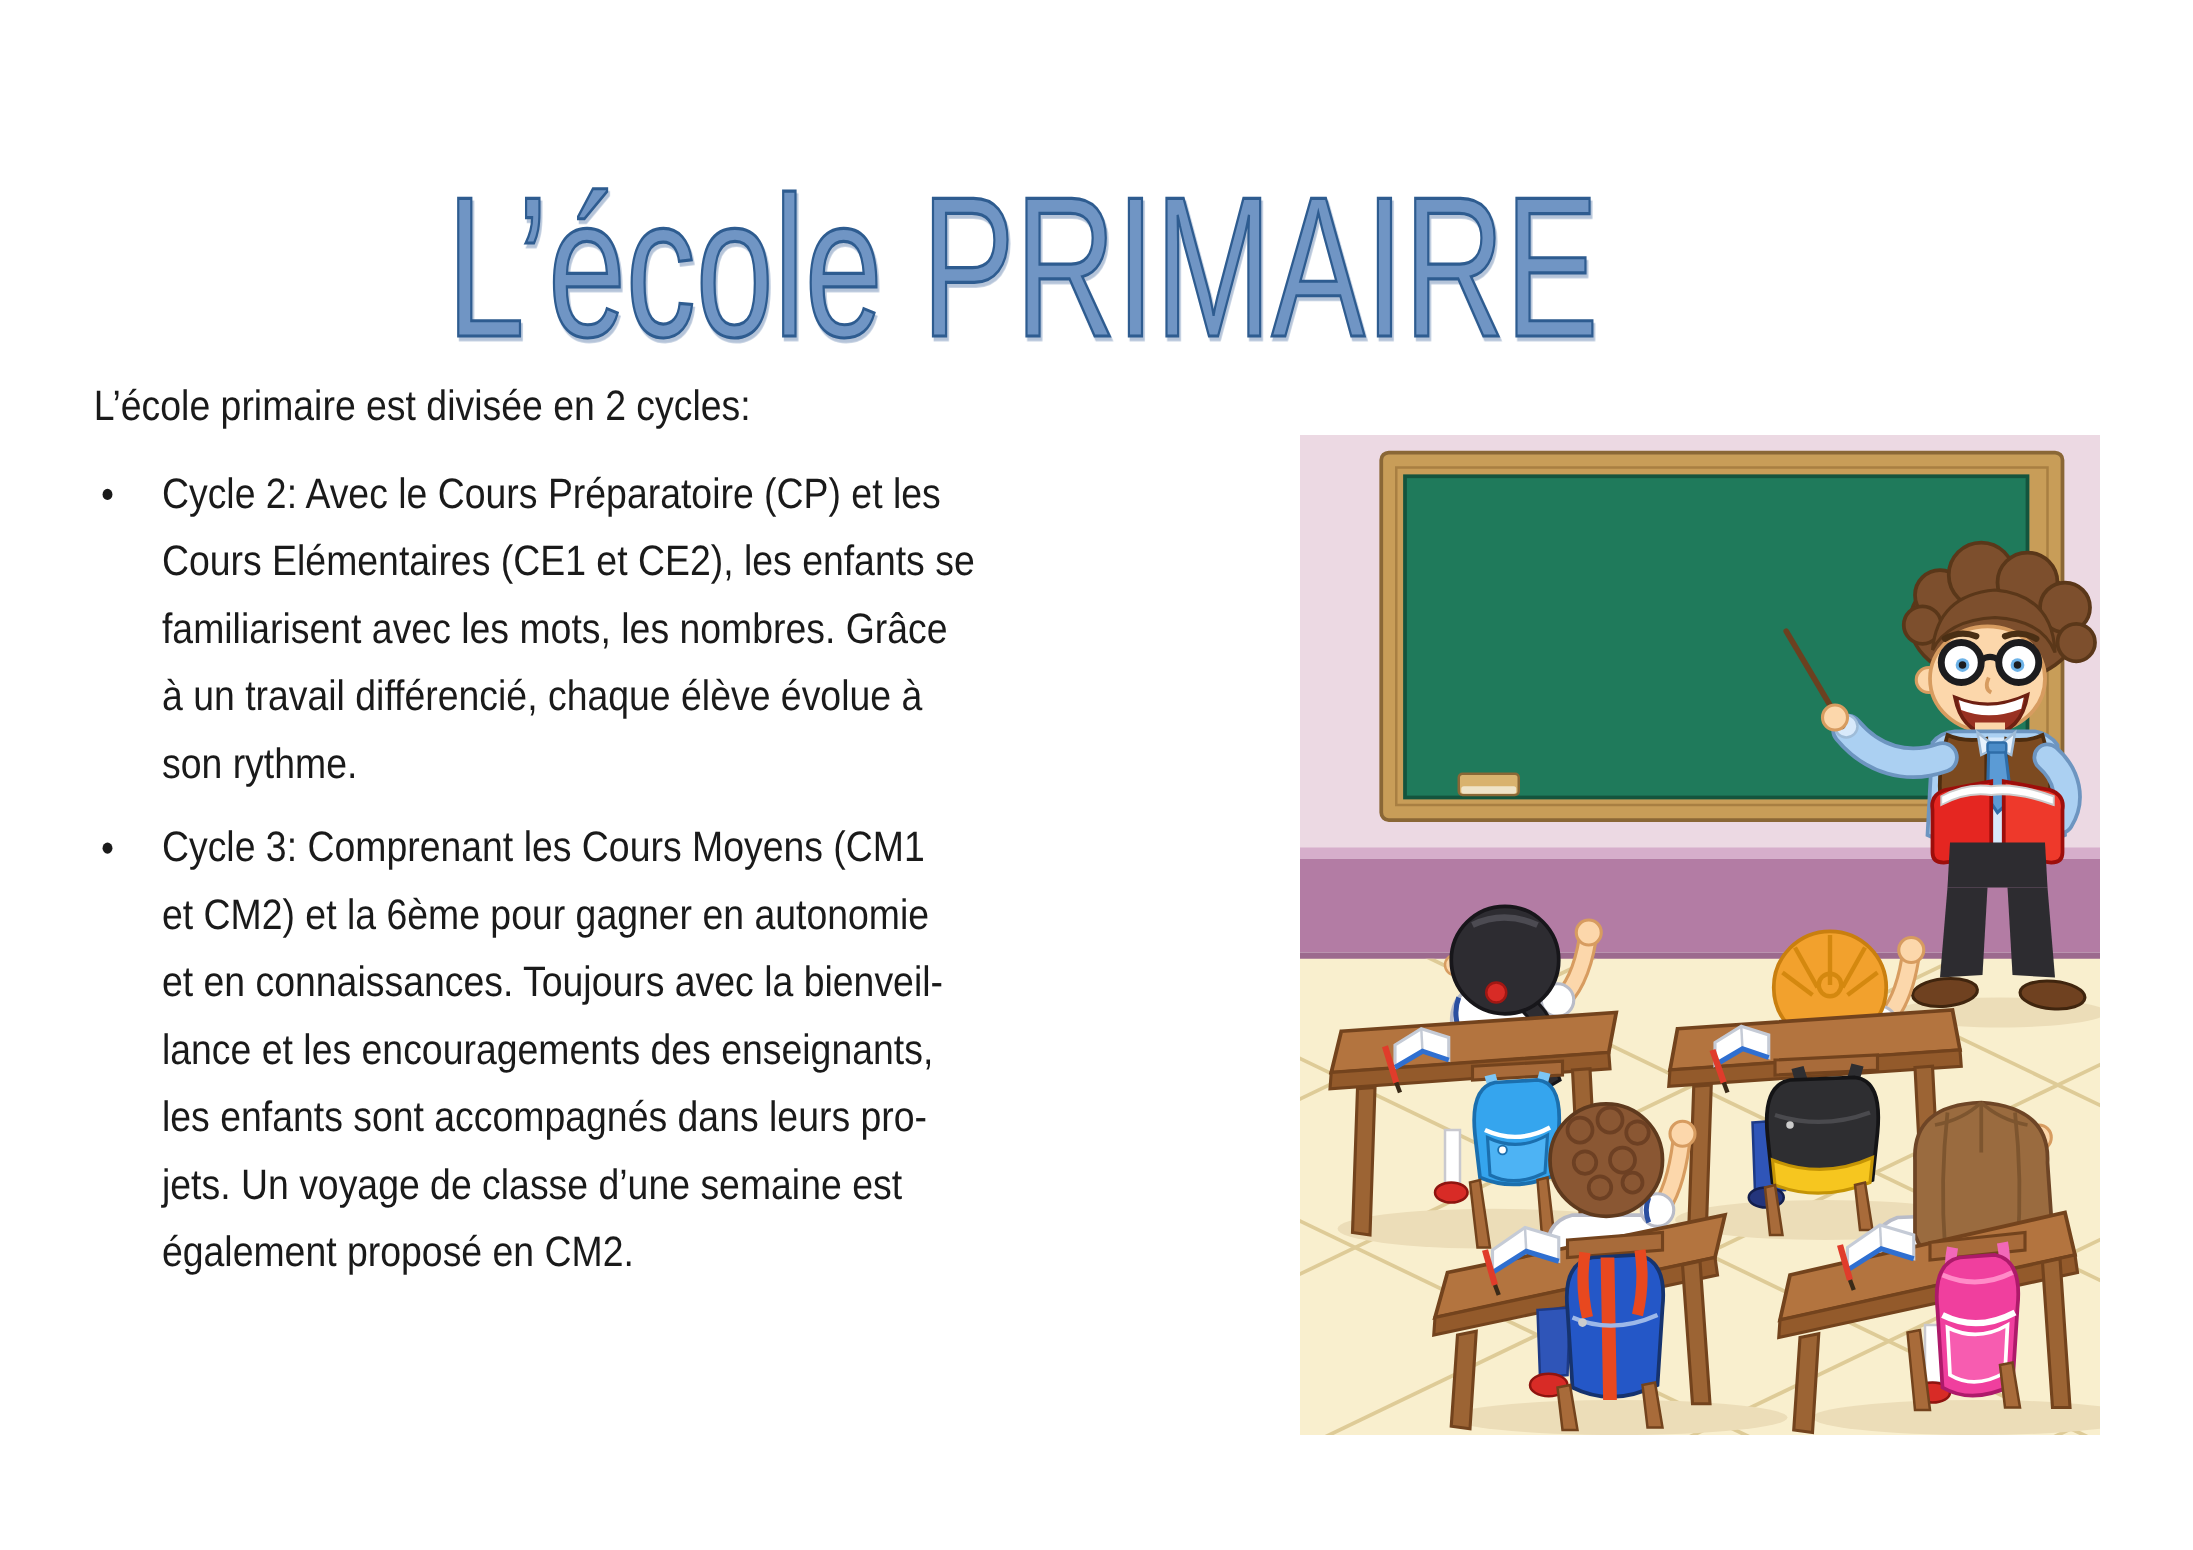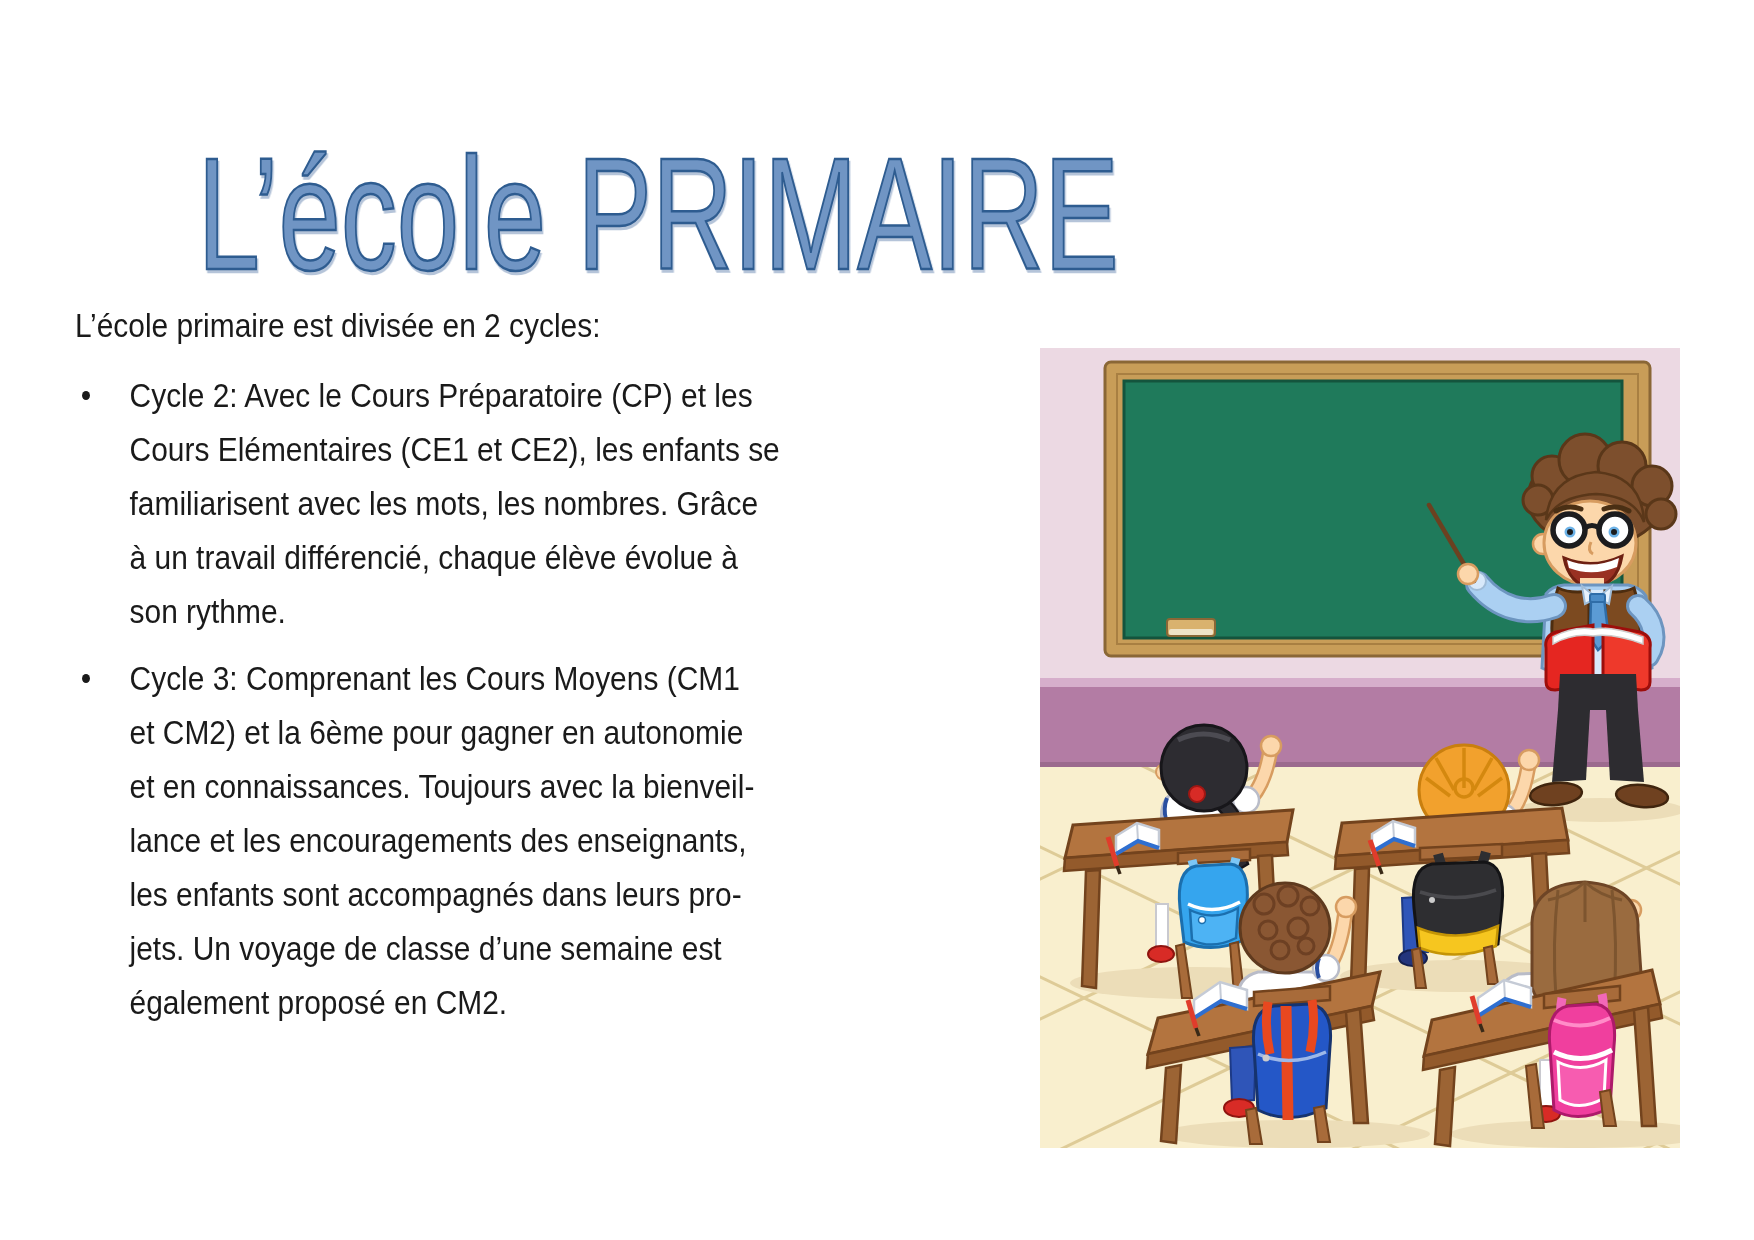--- a/index.html
+++ b/index.html
@@ -1,20 +1,20 @@
 <!DOCTYPE html>
 <html><head>
 <meta charset="utf-8">
 <style>
   html,body{margin:0;padding:0;}
   body{width:1754px;height:1240px;background:#ffffff;font-family:"Liberation Sans",sans-serif;}
   .page{position:relative;width:1754px;height:1240px;background:#ffffff;overflow:hidden;}
 
   
-  .title-wrap{position:absolute;left:0;top:134px;width:1560px;}
+  .title-wrap{position:absolute;left:0;top:134px;width:1560px;text-align:center;padding-left:38px;}
   .title{display:inline-block;font-size:160px;line-height:160px;font-weight:400;
          color:#7095c4;-webkit-text-stroke:2.5px #2e5c90;
          transform:scaleX(0.70);transform-origin:50% 50%;
          filter:drop-shadow(2px 3px 0 rgba(90,125,170,0.45));
          white-space:nowrap;letter-spacing:0px;}
 
   
   .textcol{position:absolute;left:75px;top:0;width:880px;height:1240px;
            transform:scaleX(0.88);transform-origin:0 0;color:#1a1a1a;}
   .intro{position:absolute;left:0;top:298px;font-size:34px;line-height:54px;white-space:nowrap;}

